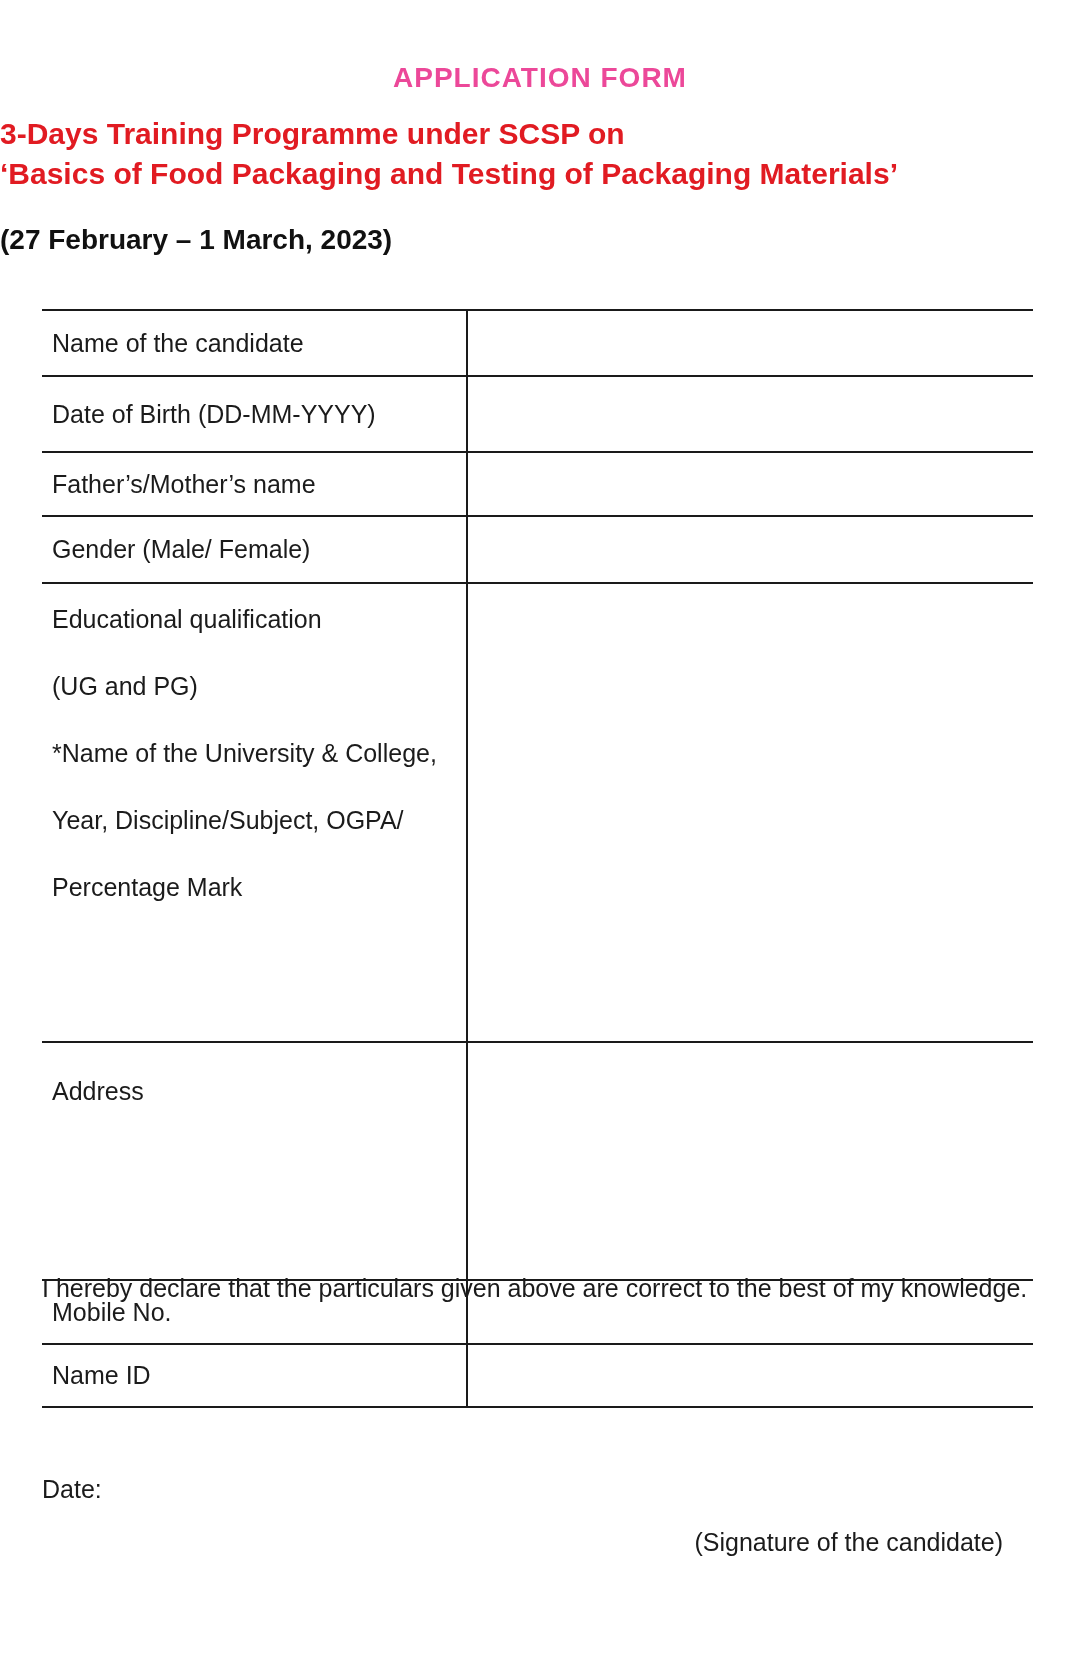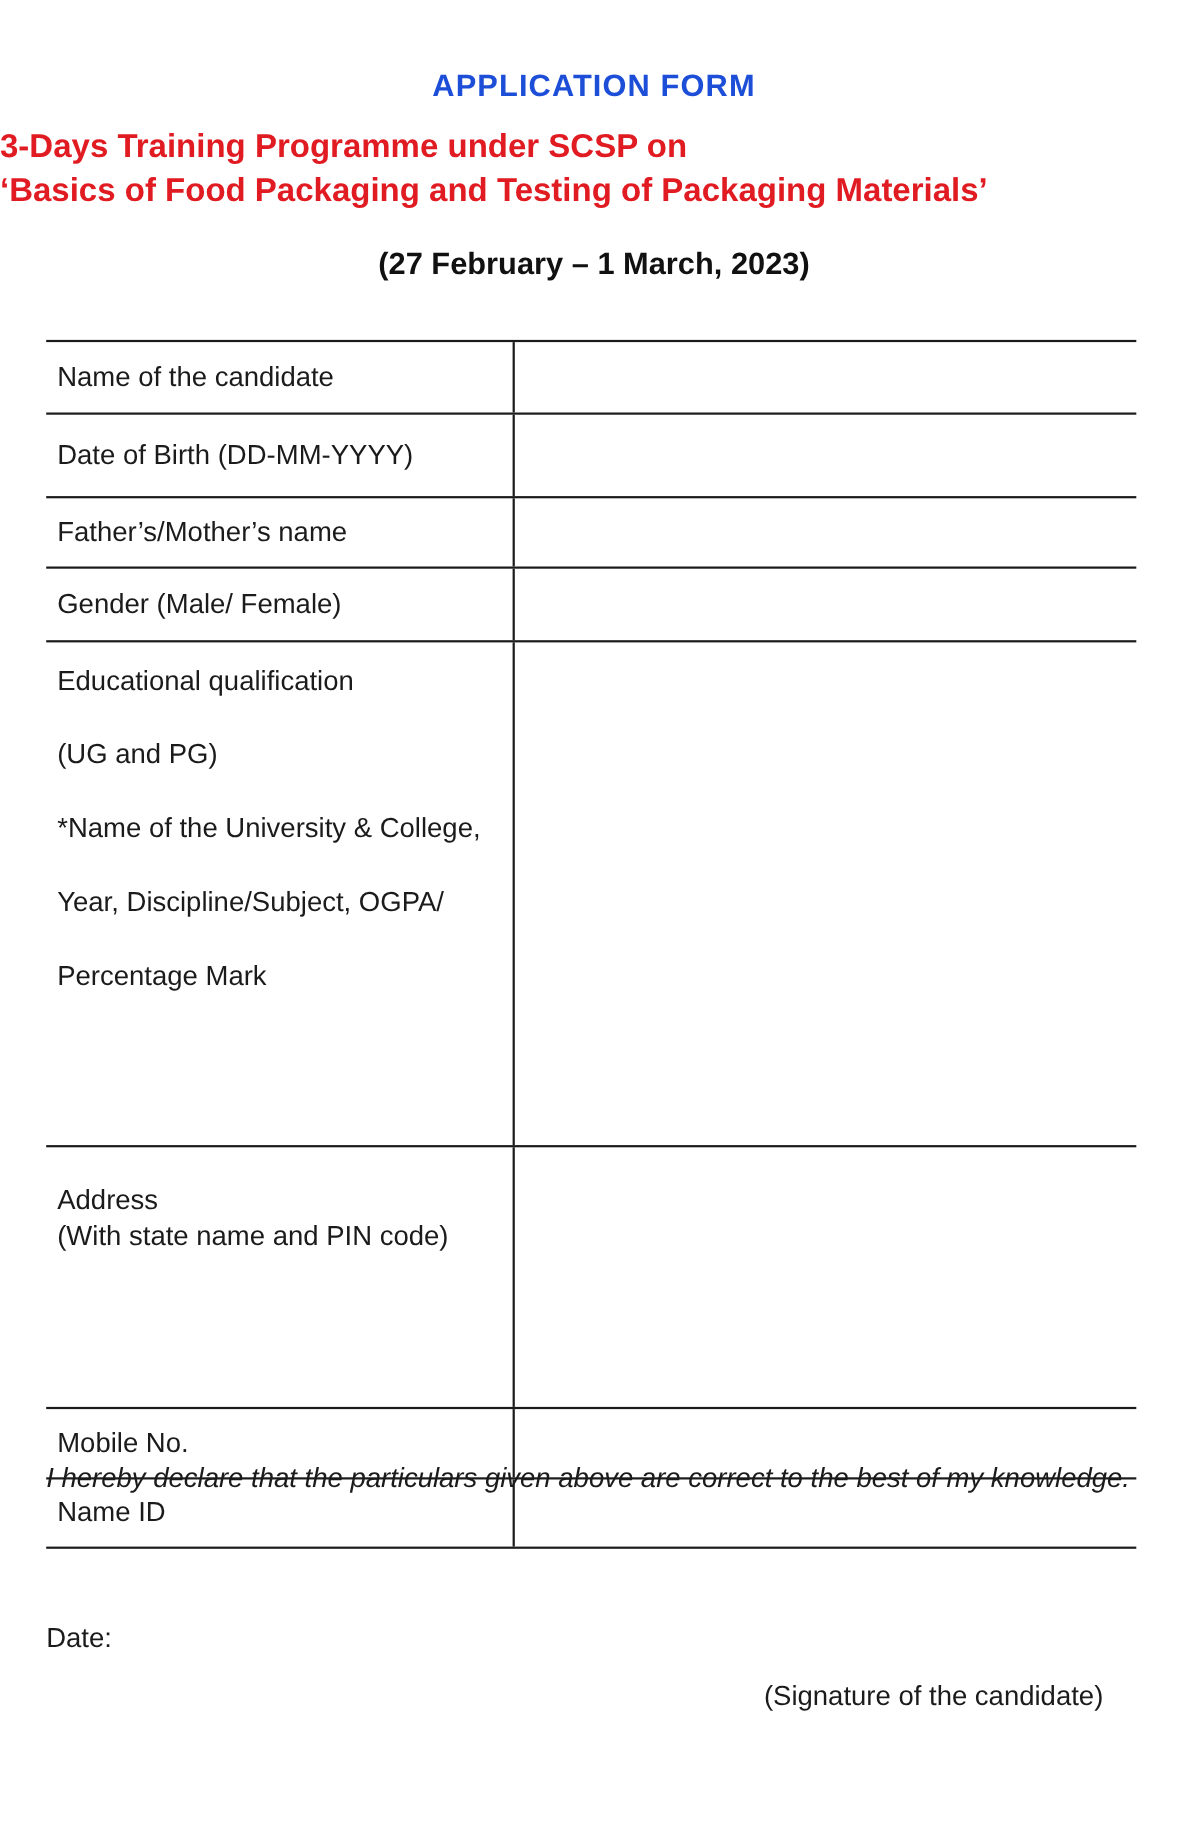--- a/index.html
+++ b/index.html
@@ -8,30 +8,30 @@
     width:1080px;height:1669px;
     background:#ffffff;
     font-family:"Liberation Sans",sans-serif;
     color:#1b1b1b;
     overflow:hidden;
   }
   .doc-title{
     position:absolute;top:62px;left:0;width:1080px;
     text-align:center;
     font-size:28px;font-weight:700;letter-spacing:1px;
-    color:#1d4ed8;
+    color:#ec4899;
   }
   .doc-subtitle{
     position:absolute;top:114px;left:0;width:1080px;
     font-size:30px;font-weight:700;line-height:40px;
     color:#e11b22;
   }
   .doc-daterange{
     position:absolute;top:224px;left:0;width:1080px;
-    text-align:center;
+    text-align:left;
     font-size:28px;font-weight:700;
     color:#111111;
   }
   .form-table{
     position:absolute;left:42px;top:309px;width:991px;
     border-bottom:2px solid #1a1a1a;
     box-sizing:border-box;
     font-size:25px;
   }
   .trow{
@@ -46,24 +46,23 @@
     border-right:2px solid #1a1a1a;
     padding-left:10px;
   }
   .vcell{flex:1;}
   .single{display:flex;align-items:center;}
   .h66{height:66px}.h65{height:76px}.h67{height:67px}.h64{height:64px}
   .h374{height:459px}.h238{height:238px}.h63{height:63px}
   .edu-cell{padding-top:2px;line-height:67px;}
   .addr-cell{padding-top:32px;line-height:33px;}
   .declaration{
-    position:absolute;left:42px;top:1324px;width:991px;
+    position:absolute;left:42px;top:1268px;width:991px;
     font-size:25px;line-height:40px;
     text-align:justify;
-    font-style:italic;
   }
   .date-label{
     position:absolute;left:42px;top:1475px;
     font-size:25px;
     text-align:right;
   }
   .signature-label{
     position:absolute;right:77px;top:1528px;
     font-size:25px;
   }
@@ -111,21 +110,20 @@
         <div>*Name of the University &amp; College,</div>
         <div>Year, Discipline/Subject, OGPA/</div>
         <div>Percentage Mark</div>
       </div>
       <div class="vcell"></div>
     </div>
 
     <div class="trow h238">
       <div class="lcell addr-cell">
         <div>Address</div>
-        <div>(With state name and PIN code)</div>
       </div>
       <div class="vcell"></div>
     </div>
 
     <div class="trow h64">
       <div class="lcell single">Mobile No.</div>
       <div class="vcell"></div>
     </div>
 
     <div class="trow h63">

